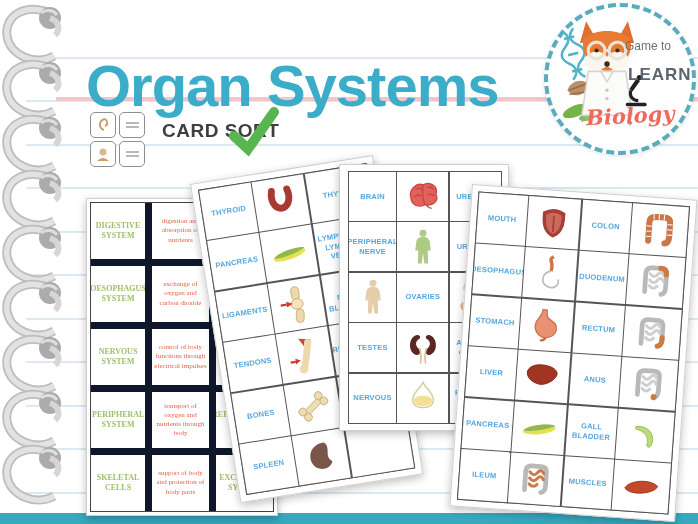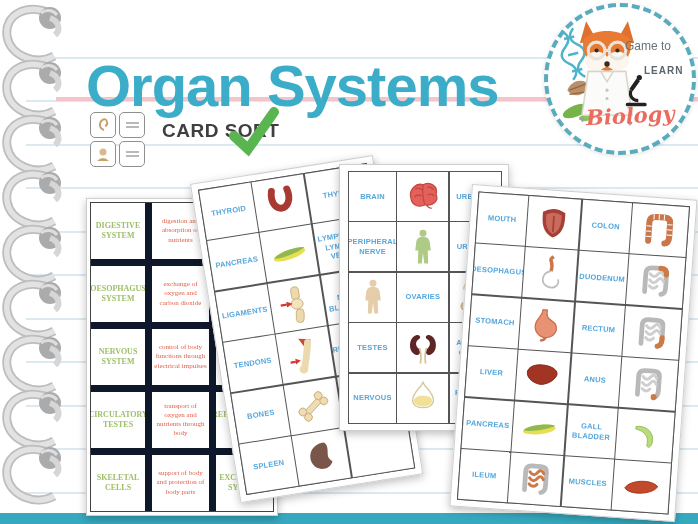--- a/index.html
+++ b/index.html
@@ -19,21 +19,21 @@
 
   
   .title{position:absolute;left:86px;top:14px;font-size:58px;letter-spacing:-1px;
     color:#3badc9;font-weight:bold;white-space:nowrap;margin-top:38px;}
 
   
   .logo{position:absolute;left:544px;top:3px;width:144px;height:144px;border-radius:50%;
     background:#fff;border:4px dashed #5aabbe;box-shadow:0 1px 4px rgba(0,0,0,.12);}
   .logo .txt{position:absolute;color:#68727a;}
   .logo .t1{left:77px;top:32px;font-size:12px;}
-  .logo .t2{left:96px;top:58px;font-size:10px;font-weight:bold;letter-spacing:1px;color:#5b656d;}
+  .logo .t2{left:80px;top:58px;font-size:17px;font-weight:bold;letter-spacing:1px;color:#5b656d;}
   .logo .t3{left:38px;top:96px;font-size:21px;font-weight:bold;font-style:italic;
     font-family:"DejaVu Serif", serif;color:#ee6a5c;transform:rotate(-3deg);}
   .logo svg{position:absolute;left:4px;top:8px;}
 
   
   .minicards{position:absolute;left:90px;top:112px;display:grid;
     grid-template-columns:26px 26px;grid-auto-rows:26px;gap:3px;}
   .minicard{border:1.6px solid #8f8f8f;border-radius:5px;background:#fff;
     display:flex;align-items:center;justify-content:center;overflow:hidden;}
   .tinybars{width:13px;}
@@ -176,21 +176,21 @@
       <div class="grid">
         <div class="cell k-system">DIGESTIVE SYSTEM</div>
         <div class="cell k-function">digestion and absorption of nutrients</div>
         <div class="cell k-system"></div>
         <div class="cell k-system">OESOPHAGUS SYSTEM</div>
         <div class="cell k-function">exchange of oxygen and carbon dioxide</div>
         <div class="cell k-system"></div>
         <div class="cell k-system">NERVOUS SYSTEM</div>
         <div class="cell k-function">control of body functions through electrical impulses</div>
         <div class="cell k-system">ENDOCRINE SYSTEM</div>
-        <div class="cell k-system">CIRCULATORY TESTES</div>
+        <div class="cell k-system">PERIPHERAL SYSTEM</div>
         <div class="cell k-function">transport of oxygen and nutrients through body</div>
         <div class="cell k-system">REPRODUCTIVE SYSTEM</div>
         <div class="cell k-system">SKELETAL CELLS</div>
         <div class="cell k-function">support of body and protection of body parts</div>
         <div class="cell k-system">EXCRETORY SYSTEM</div>
       </div>
     </div>
   <div class="sheet sheet2">
       <div class="grid">
         <div class="cell k-organ">THYROID</div>

